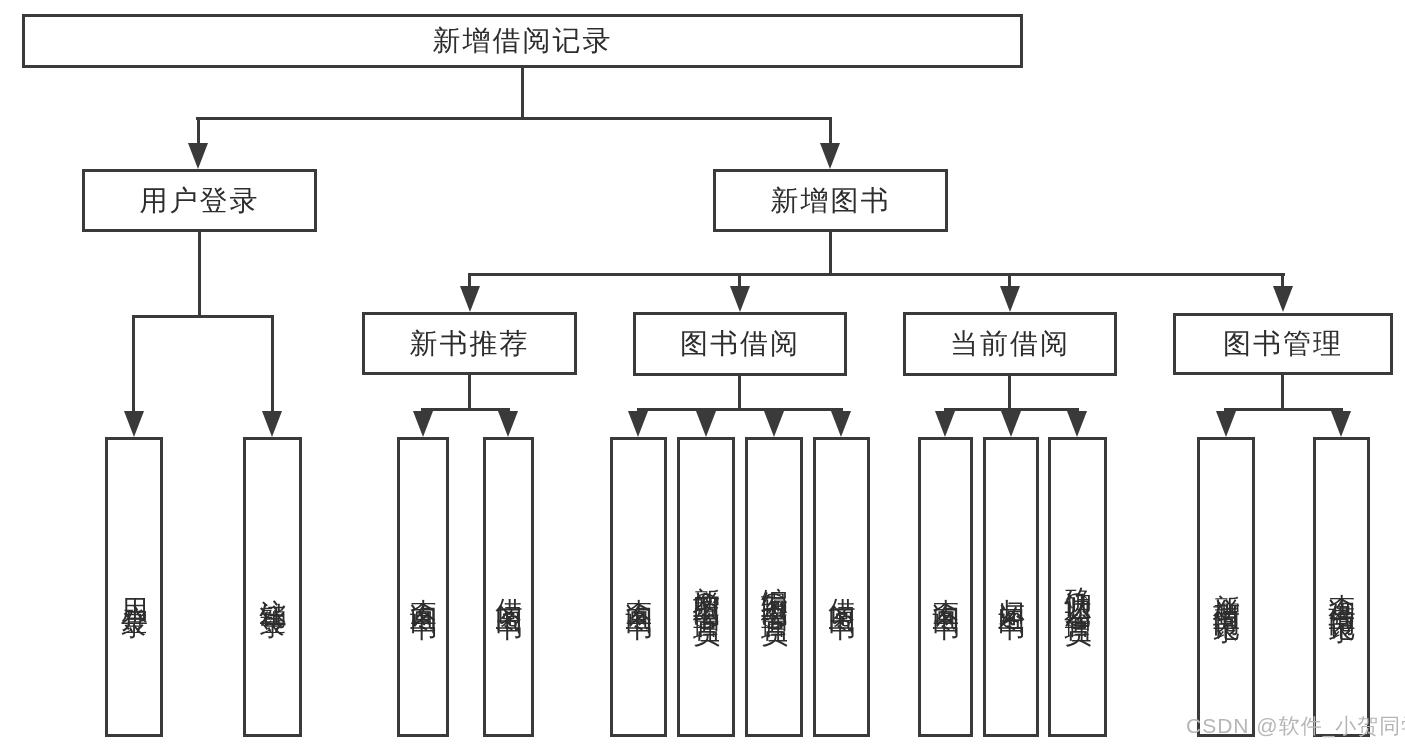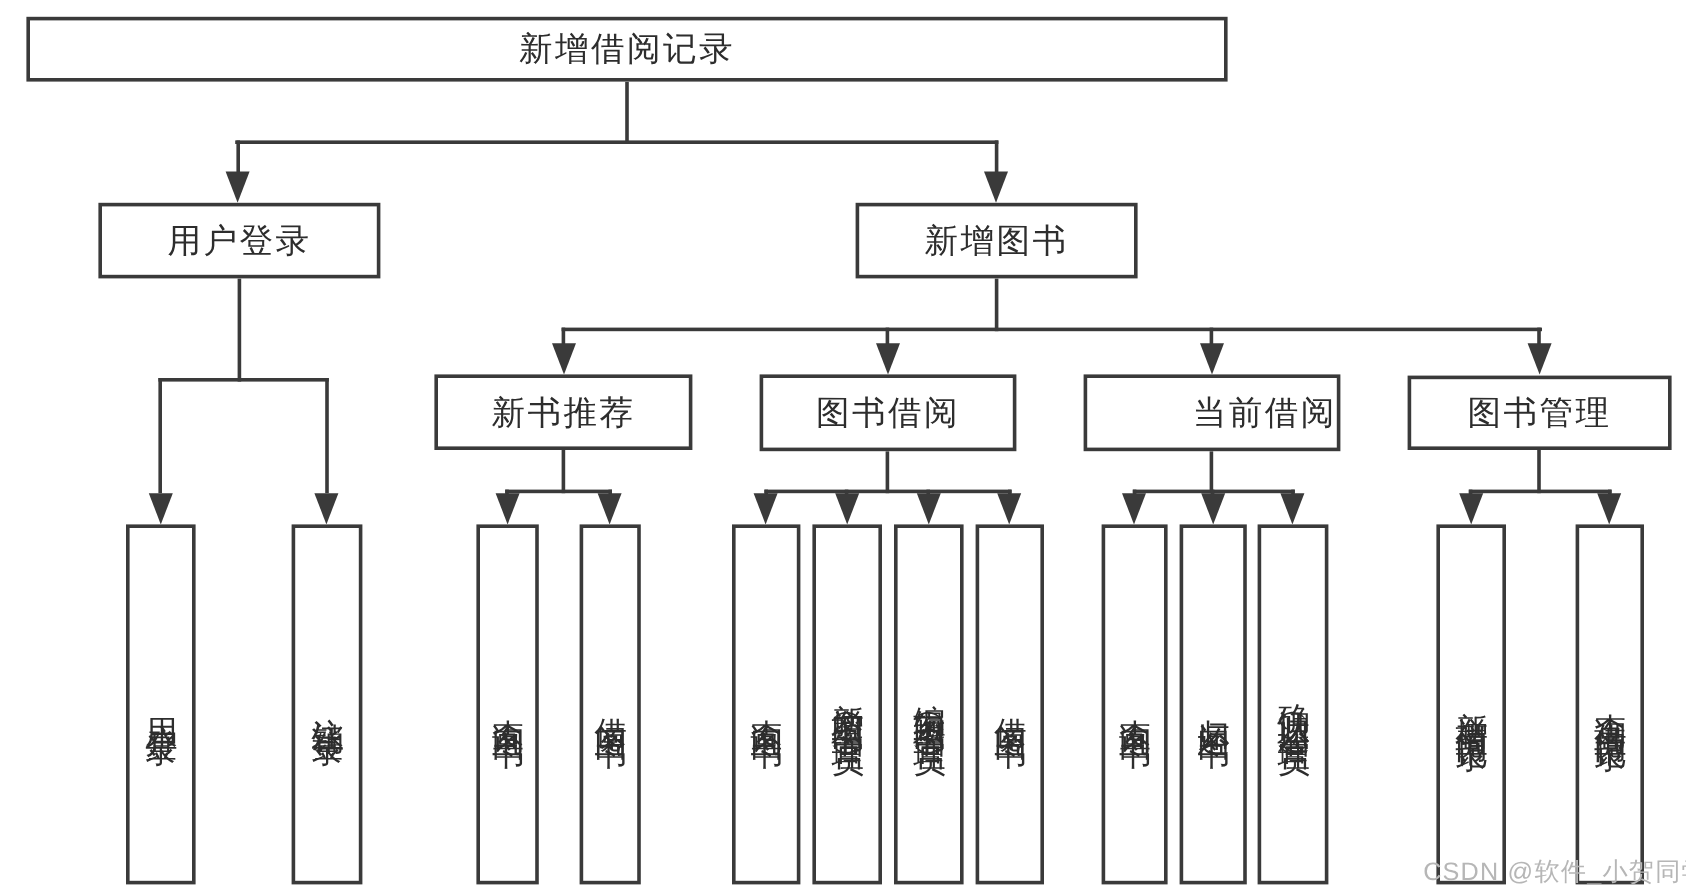--- a/index.html
+++ b/index.html
@@ -103,21 +103,21 @@
   <div class="arrow" style="left:1000px;top:286px;"></div>
   <div class="vline" style="left:1281px;top:273px;height:15px;"></div>
   <div class="arrow" style="left:1273px;top:286px;"></div>
 
   <div class="box" style="left:633px;top:312px;width:214px;height:64px;">
     <span>图书借阅</span>
   </div>
   <div class="box" style="left:362px;top:312px;width:215px;height:63px;">
     <span>新书推荐</span>
   </div>
-  <div class="box" style="left:903px;top:312px;width:214px;height:64px;justify-content:flex-end;">
+  <div class="box" style="left:903px;top:312px;width:214px;height:64px;">
     <span>当前借阅</span>
   </div>
   <div class="box" style="left:1173px;top:313px;width:220px;height:62px;">
     <span>图书管理</span>
   </div>
 
   <div class="vline" style="left:468px;top:375px;height:36px;"></div>
   <div class="hline" style="left:421px;top:408px;width:89px;"></div>
   <div class="vline" style="left:421px;top:408px;height:6px;"></div>
   <div class="arrow" style="left:413px;top:411px;"></div>

